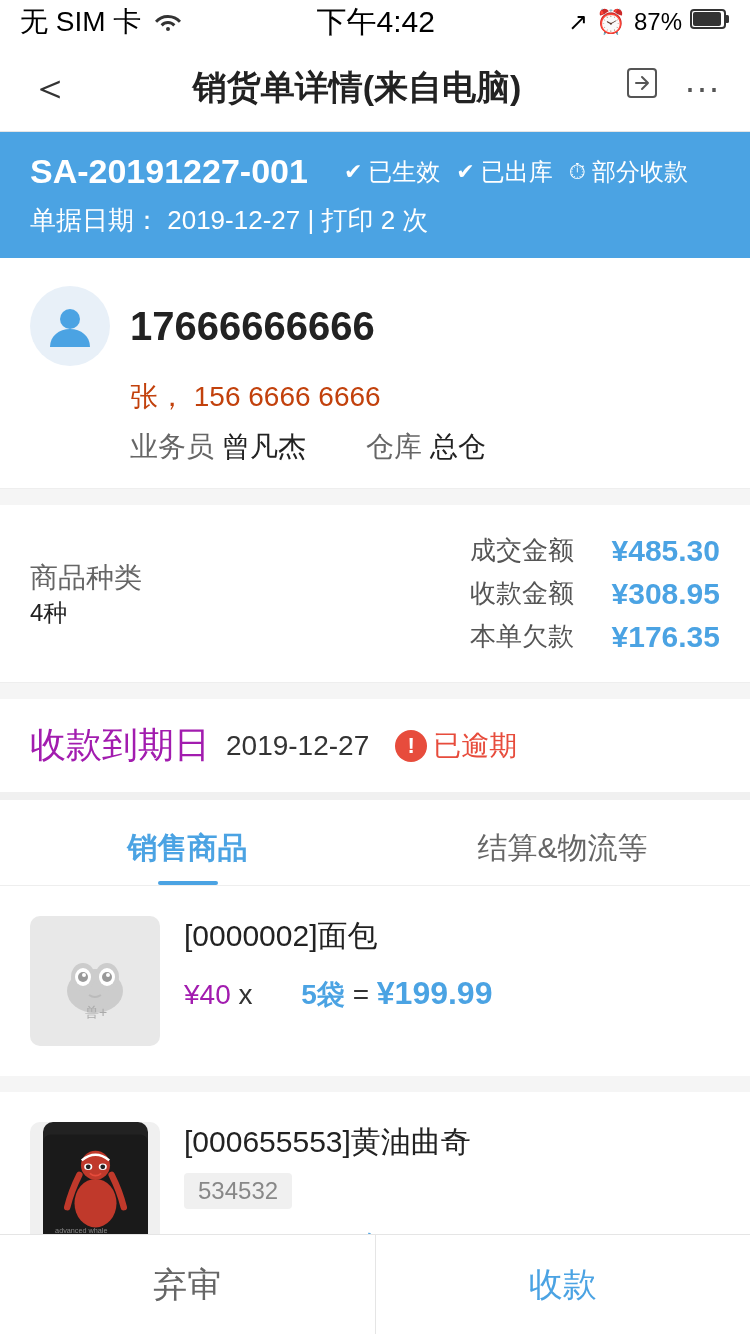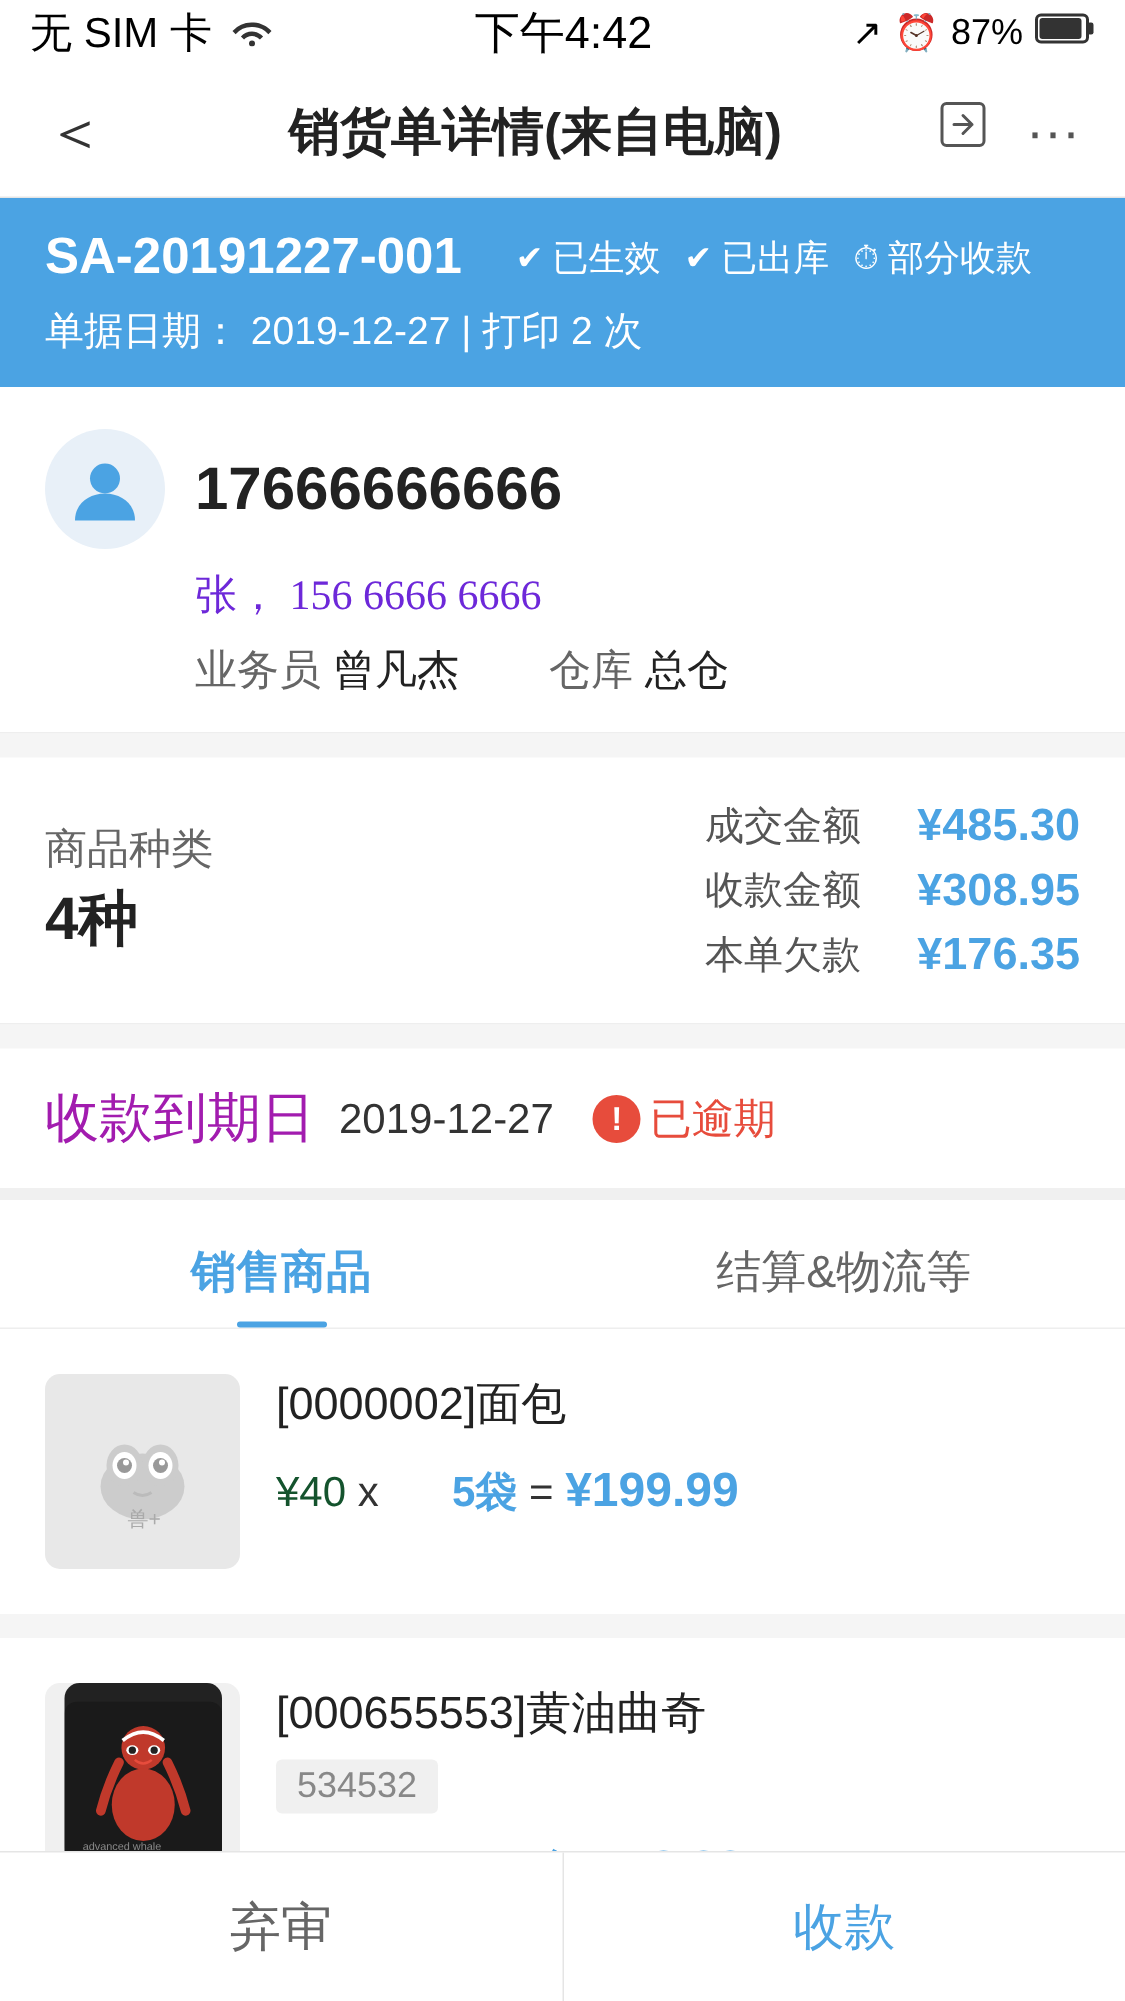--- a/index.html
+++ b/index.html
@@ -121,23 +121,22 @@
       color: #4BA3E3;
       flex-shrink: 0;
     }
     .customer-name {
       font-size: 40px;
       font-weight: 600;
       color: #222;
     }
     .customer-info {
       font-size: 28px;
-      color: #6d28d9;
+      color: #c2410c;
       padding-left: 100px;
-      font-family: Liberation Serif, serif;
     }
     .customer-staff-row {
       display: flex;
       align-items: flex-start;
       padding-left: 100px;
       font-size: 28px;
       color: #333;
       gap: 0;
     }
     .staff-label { color: #666; margin-right: 8px; }
@@ -153,21 +152,21 @@
       justify-content: space-between;
       border-bottom: 1px solid #eee;
       margin-top: 16px;
     }
     .stats-left {
       display: flex;
       flex-direction: column;
       justify-content: center;
     }
     .stats-label { font-size: 28px; color: #666; }
-    .stats-value { font-size: 40px; color: #222; font-weight: 700; }
+    .stats-value { font-size: 24px; color: #222; font-weight: 400; }
     .stats-right {
       display: flex;
       flex-direction: column;
       gap: 8px;
       align-items: flex-end;
     }
     .stats-row {
       display: flex;
       gap: 16px;
       align-items: center;
@@ -287,21 +286,21 @@
       padding: 4px 14px;
       font-size: 24px;
       color: #888;
       width: fit-content;
     }
     .product-price-row {
       font-size: 28px;
       color: #333;
       margin-top: 8px;
     }
-    .price-unit { color: #14532d; }
+    .price-unit { color: #a21caf; }
     .price-qty { color: #4BA3E3; font-weight: 600; margin-left: 41px; }
     .price-total { color: #4BA3E3; font-weight: 700; font-size: 32px; }
 
     
     .bottom-bar {
       position: fixed;
       bottom: 0;
       left: 0;
       width: 750px;
       height: 100px;

